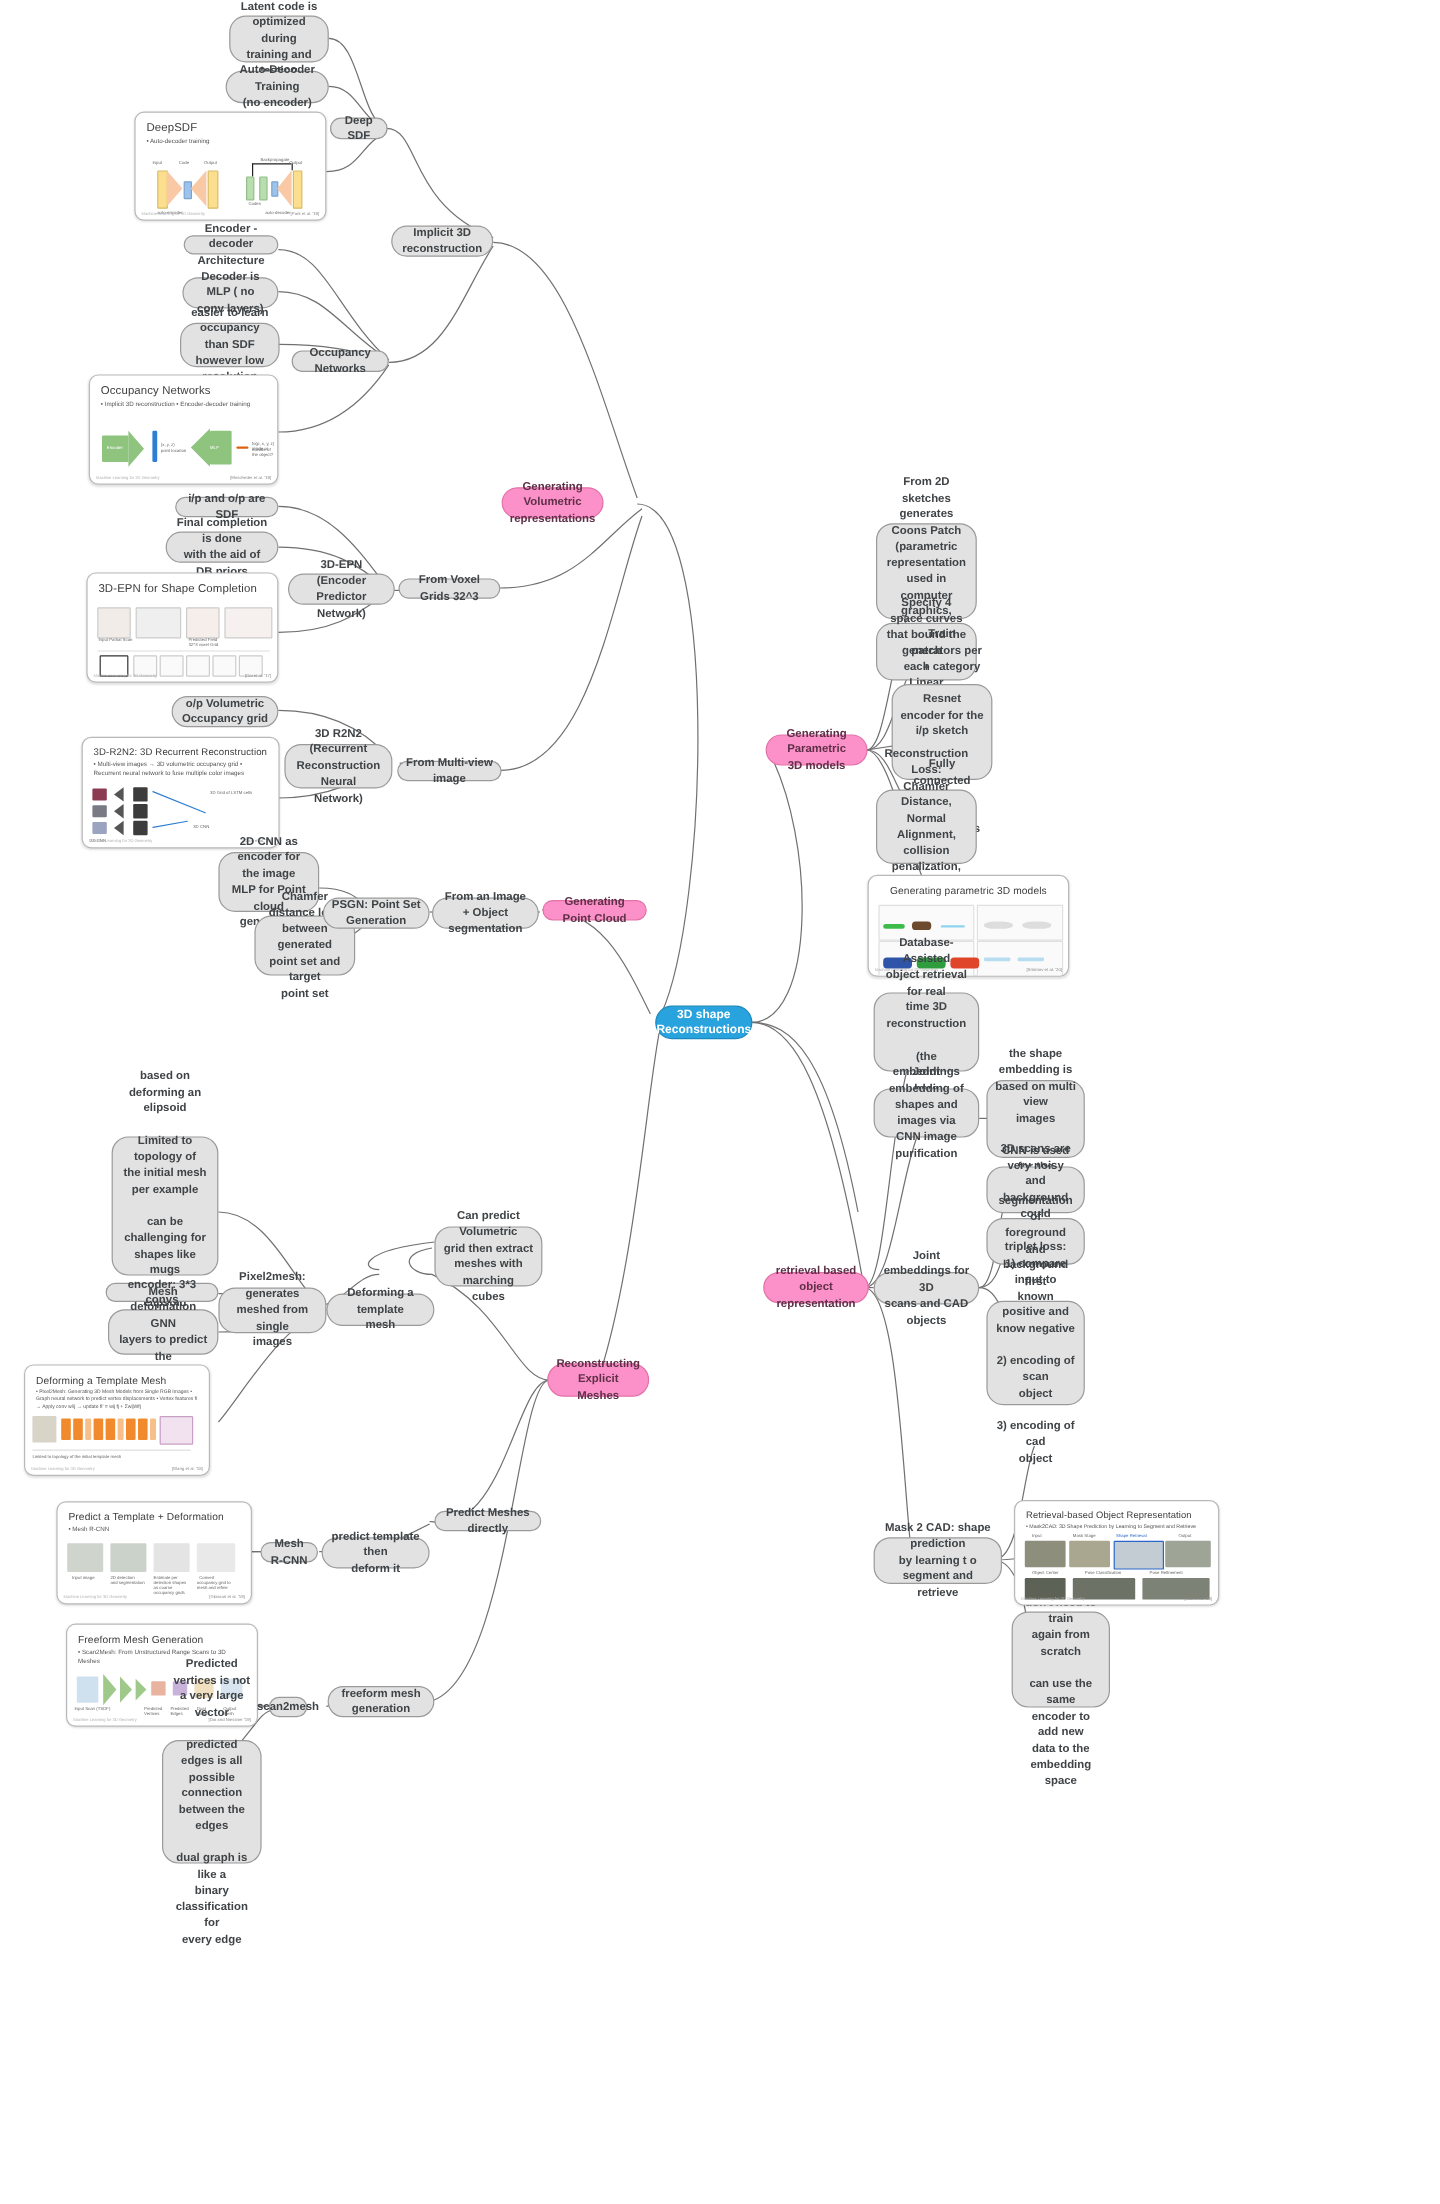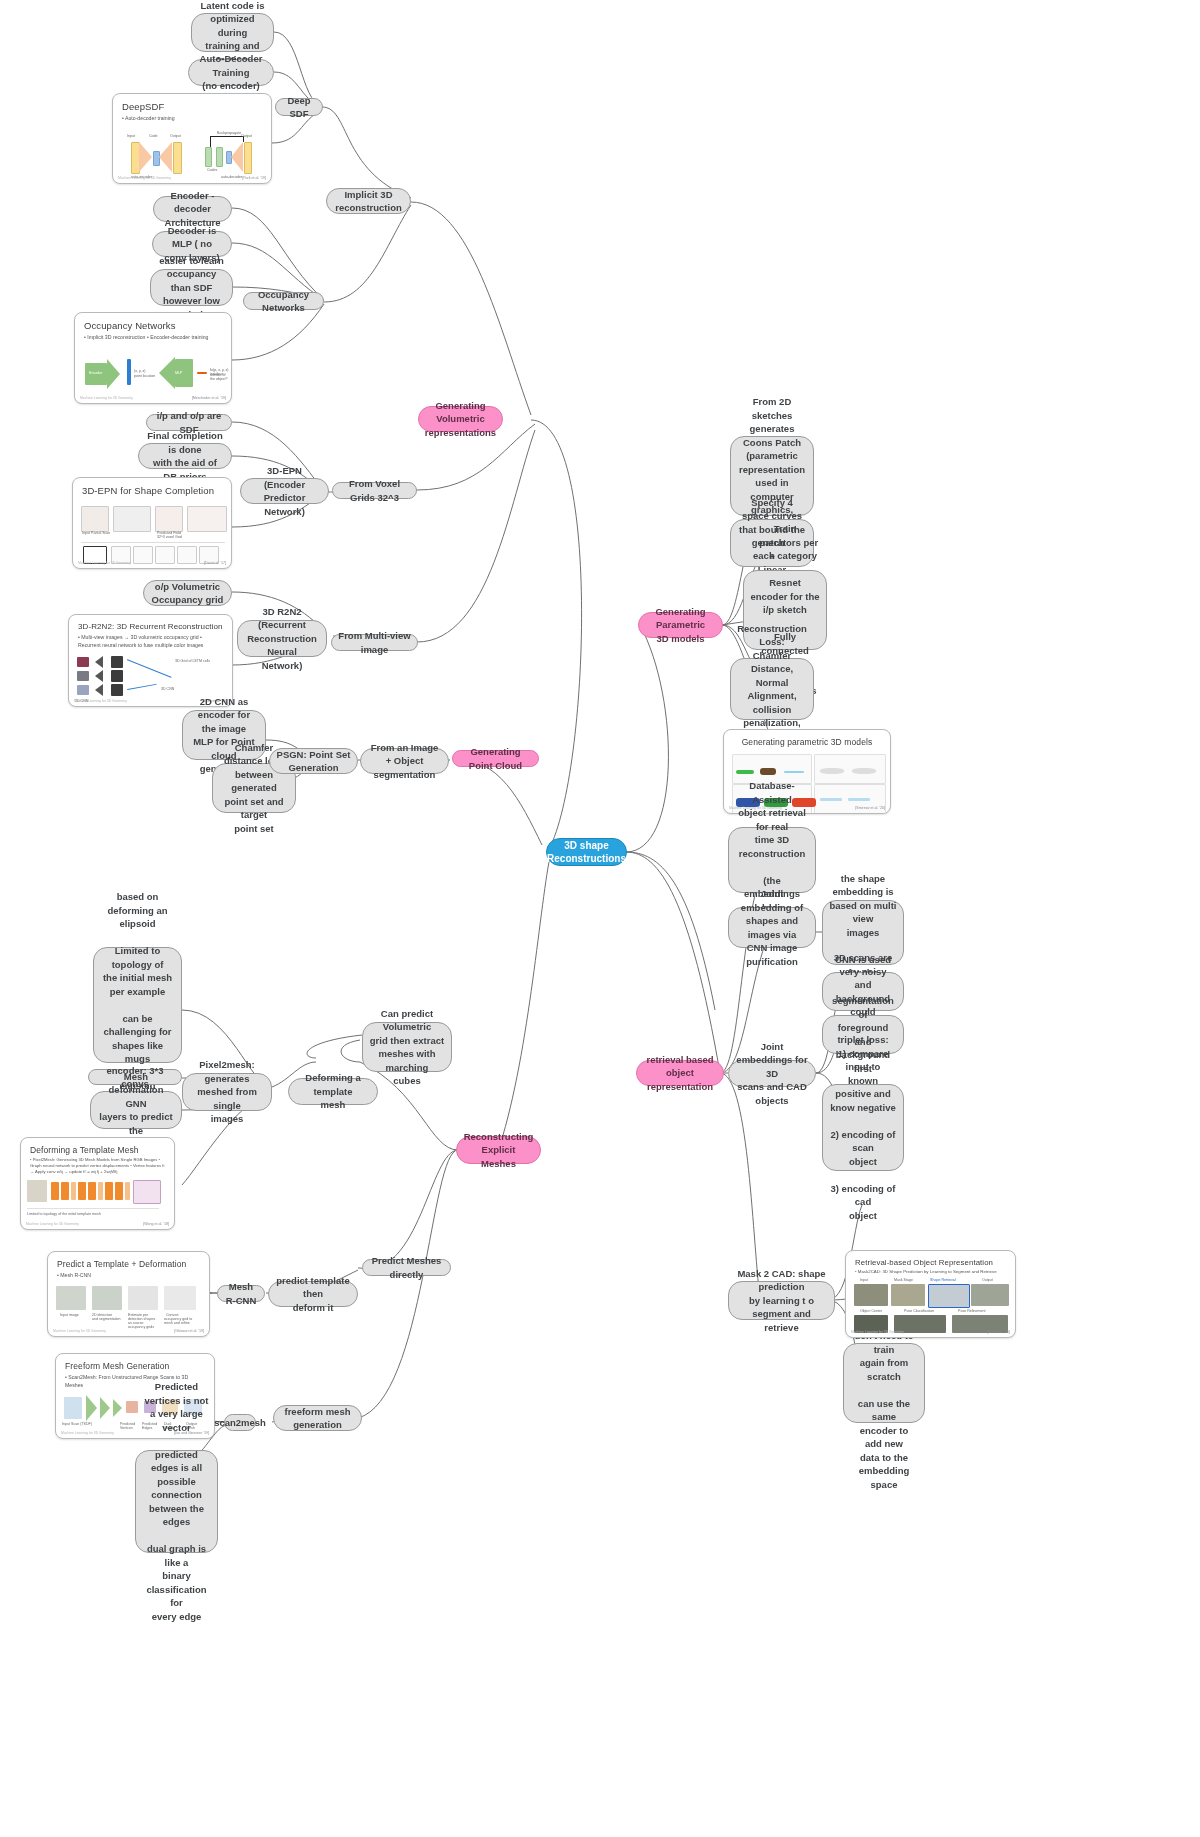--- a/index.html
+++ b/index.html
@@ -166,21 +166,21 @@
         <div class="lbl" style="left:108px;top:53px;">auto-decoder</div>
         <div class="s-cite">[Park et al. '19]</div>
         <div class="s-foot">Machine Learning for 3D Geometry</div>
       </div>
     </div>
   </div>
 
   <div class="node" style="left:326px;top:188px;width:85px;height:26px;">Implicit 3D
 reconstruction</div>
 
-  <div class="node" style="left:153px;top:196px;width:79px;height:26px;">Encoder - decoder
+  <div class="node" style="left:153px;top:196px;width:79px;height:16px;">Encoder - decoder
 Architecture</div>
   <div class="node" style="left:152px;top:231px;width:80px;height:26px;">Decoder is MLP ( no
 conv layers)</div>
   <div class="node" style="left:150px;top:269px;width:83px;height:37px;">easier to learn
 occupancy than SDF
 however low resolution</div>
   <div class="node" style="left:243px;top:292px;width:81px;height:18px;">Occupancy Networks</div>
 
   <div class="slide" style="left:74px;top:312px;width:158px;height:92px;">
     <div class="flexcol">
@@ -433,21 +433,21 @@
 shapes like mugs
 because an elipsoid
 doesn't have holes</div>
   <div class="node" style="left:88px;top:1069px;width:94px;height:16px;">encoder: 3*3 convs</div>
   <div class="node" style="left:90px;top:1091px;width:92px;height:38px;">Mesh deformation GNN
 layers to predict the
 offset</div>
   <div class="node" style="left:182px;top:1073px;width:90px;height:38px;text-align:center;">Pixel2mesh: generates
 meshed from single
 images</div>
-  <div class="node" style="left:272px;top:1078px;width:90px;height:27px;margin-left:16px;">Deforming a template
+  <div class="node" style="left:272px;top:1078px;width:90px;height:27px;">Deforming a template
 mesh</div>
   <div class="node" style="left:362px;top:1022px;width:90px;height:50px;text-align:center;">Can predict Volumetric
 grid then extract
 meshes with marching
 cubes</div>
 
   <div class="slide" style="left:20px;top:1137px;width:155px;height:93px;">
     <div class="flexcol">
       <div class="s-title" style="font-size:8.5px;">Deforming a Template Mesh</div>
       <div class="s-bullets" style="font-size:4.2px;line-height:6px;">• Pixel2Mesh: Generating 3D Mesh Models from Single RGB Images

